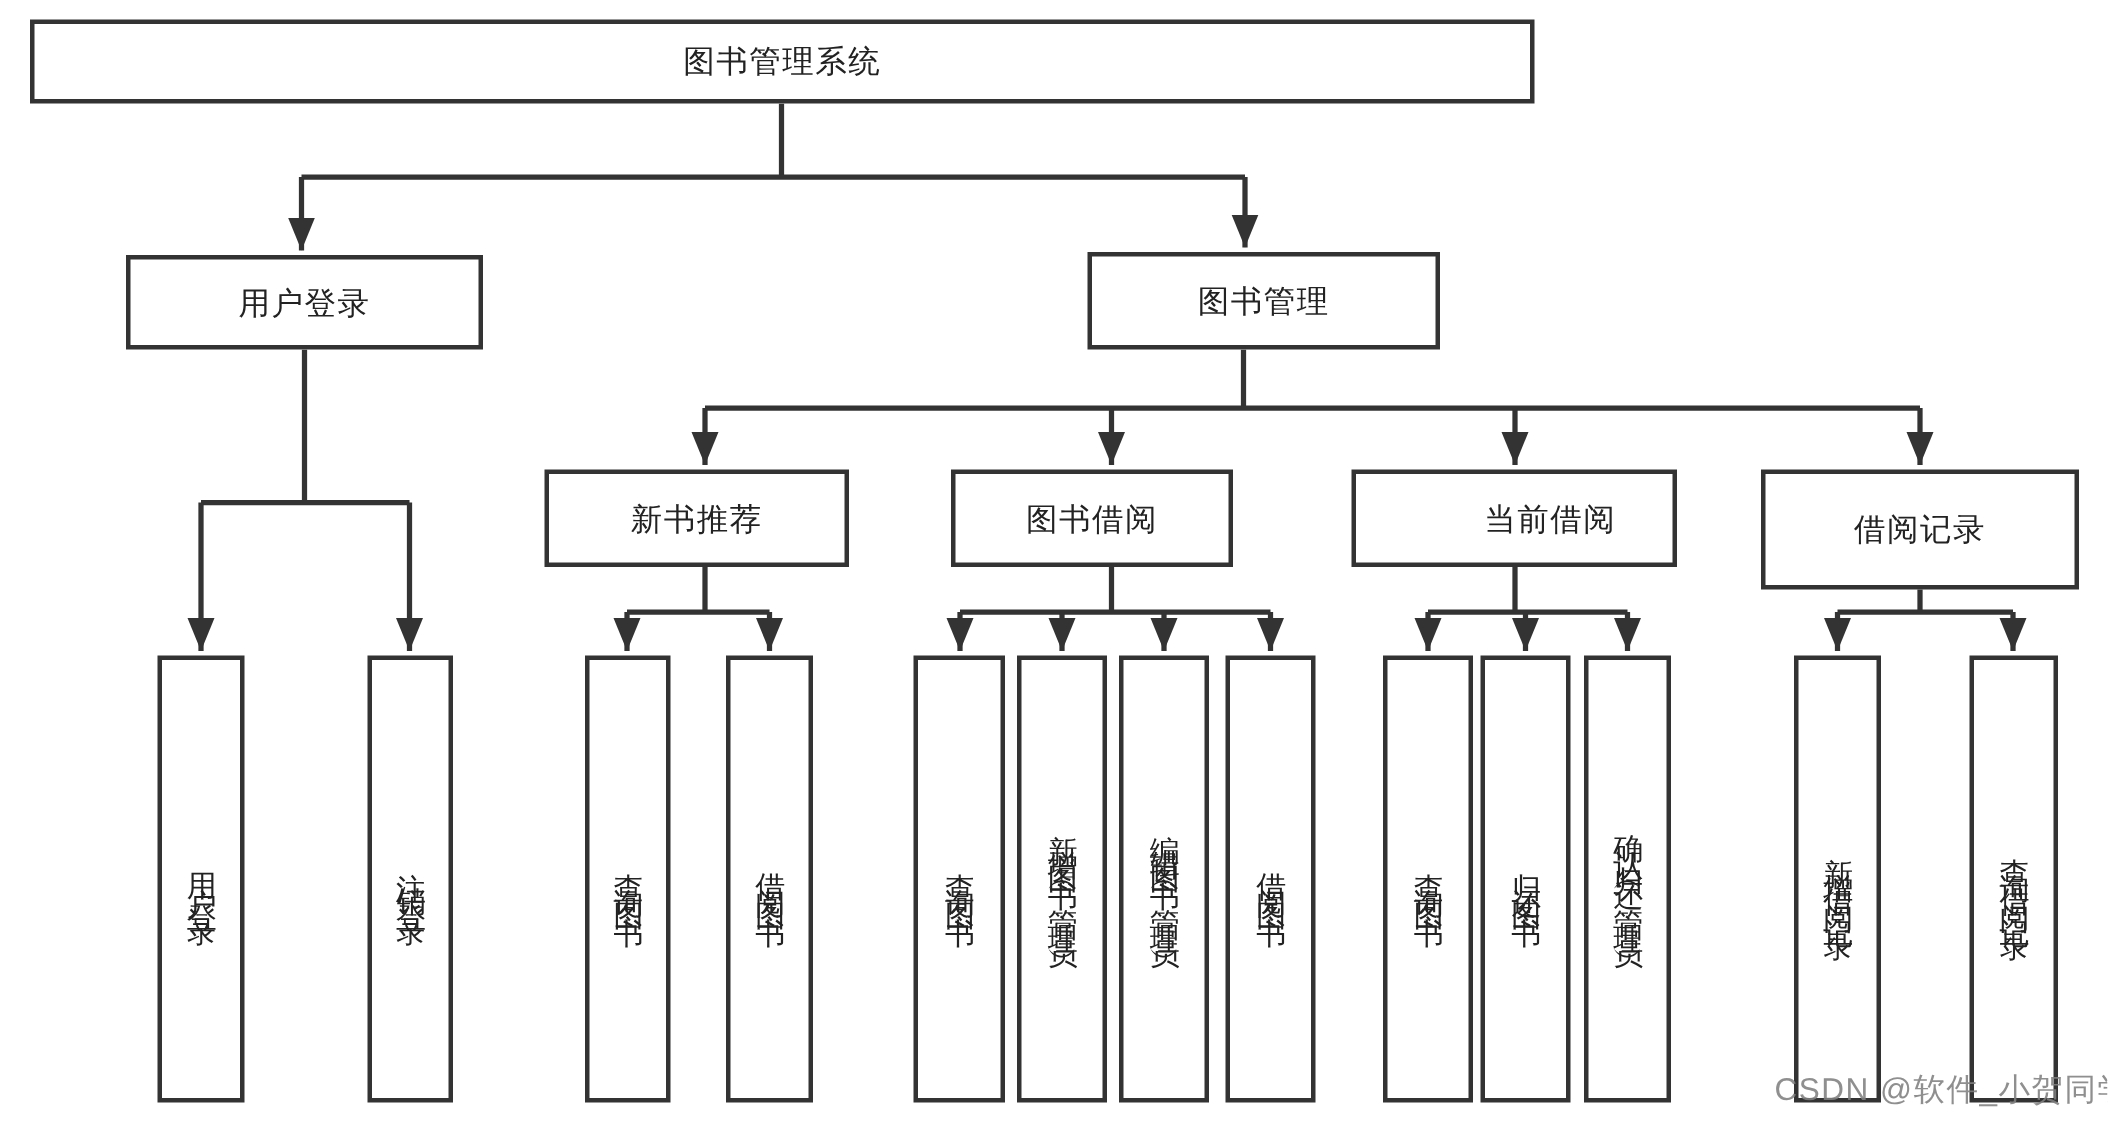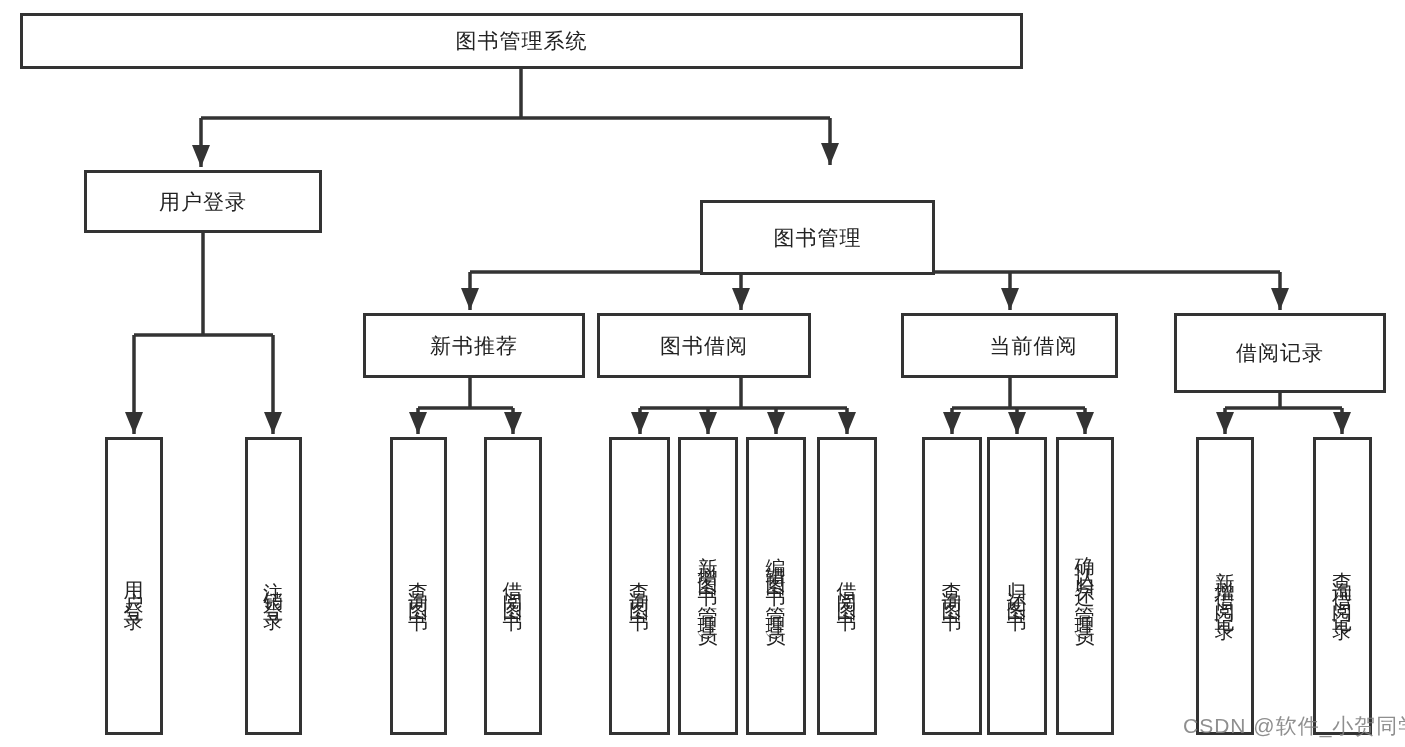--- a/index.html
+++ b/index.html
@@ -118,24 +118,24 @@
         <path d="M1225,408 L1342,408"></path>
         <path d="M1225,408 L1225,434" marker-end="url(#ah)"></path>
         <path d="M1342,408 L1342,434" marker-end="url(#ah)"></path>
       </g>
     </g>
   </svg>
 
   <div class="box" style="left:20px; top:13px; width:1003px; height:56px;">图书管理系统</div>
 
   <div class="box" style="left:84px; top:170px; width:238px; height:63px;">用户登录</div>
-  <div class="box" style="left:700px; top:168px; width:235px; height:75px;margin-top:32px;">图书管理</div>
+  <div class="box" style="left:725px; top:168px; width:235px; height:65px;">图书管理</div>
 
-  <div class="box" style="left:363px; top:313px; width:222px; height:65px;">新书推荐</div>
-  <div class="box" style="left:597px; top:313px; width:214px; height:65px;">图书借阅</div>
+  <div class="box" style="left:363px; top:313px; width:203px; height:65px;">新书推荐</div>
+  <div class="box" style="left:634px; top:313px; width:188px; height:65px;">图书借阅</div>
   <div class="box" style="left:901px; top:313px; width:217px; height:65px;padding-left:48px;">当前借阅</div>
   <div class="box" style="left:1174px; top:313px; width:212px; height:80px;">借阅记录</div>
 
   <div class="box vbox" style="left:105px; top:437px; width:58px; height:298px;">用户登录</div>
   <div class="box vbox" style="left:245px; top:437px; width:57px; height:298px;">注销登录</div>
 
   <div class="box vbox" style="left:390px; top:437px; width:57px; height:298px;">查询图书</div>
   <div class="box vbox" style="left:484px; top:437px; width:58px; height:298px;">借阅图书</div>
 
   <div class="box vbox" style="left:609px; top:437px; width:61px; height:298px;">查询图书</div>

